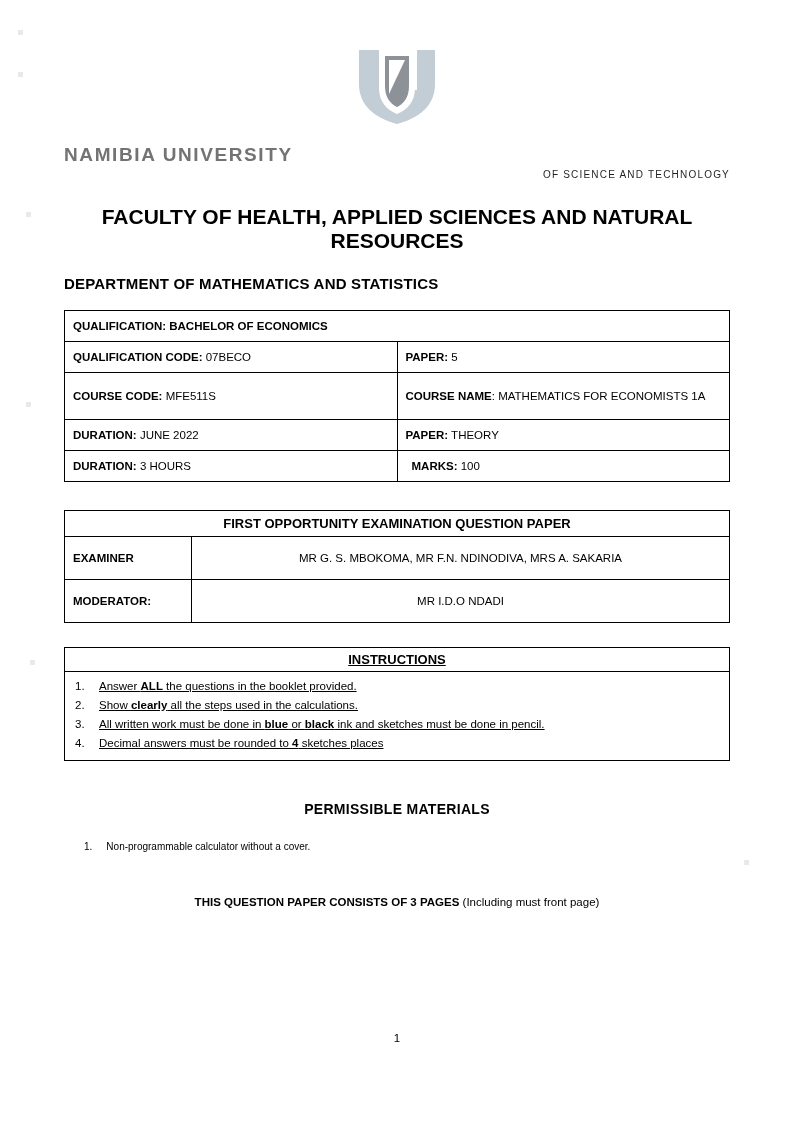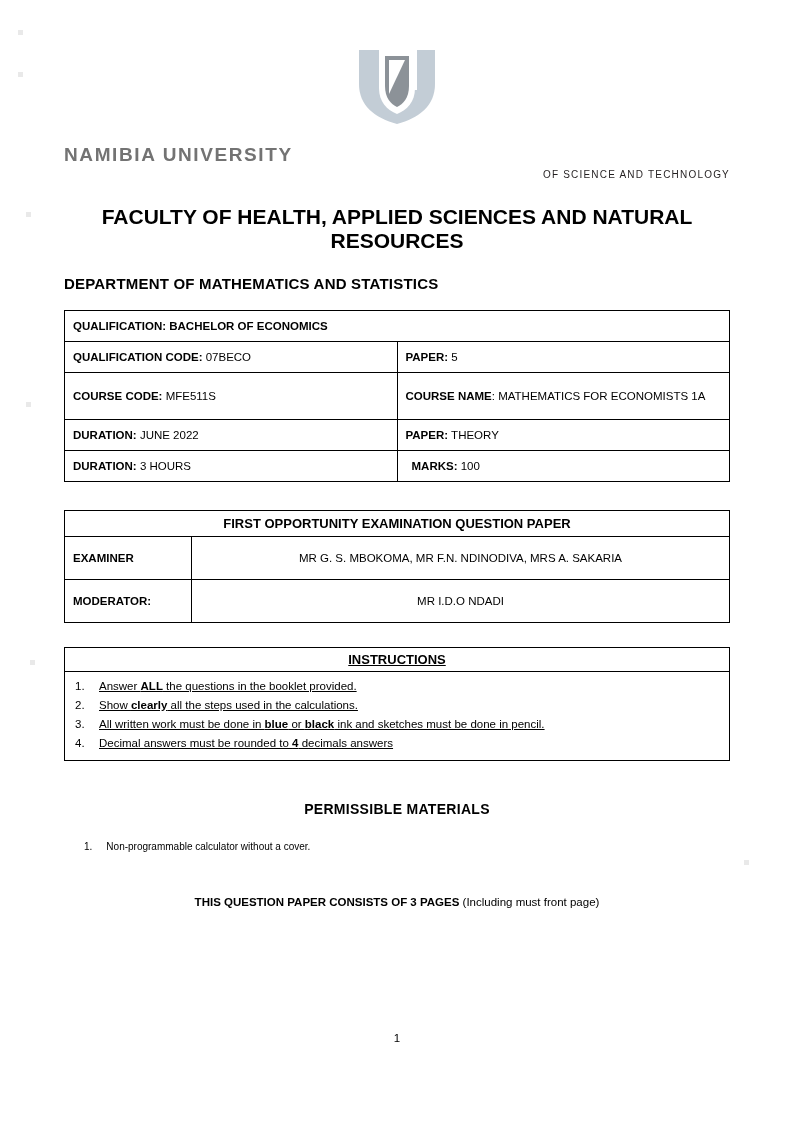--- a/index.html
+++ b/index.html
@@ -279,21 +279,21 @@
             <li>
               <span class="num">1.</span><span>Answer </span><b>ALL</b><span> the questions in the booklet provided.</span>
             </li>
             <li>
               <span class="num">2.</span><span>Show </span><b>clearly</b><span> all the steps used in the calculations.</span>
             </li>
             <li>
               <span class="num">3.</span><span>All written work must be done in </span><b>blue</b><span> or </span><b>black</b><span> ink and sketches must be done in pencil.</span>
             </li>
             <li>
-              <span class="num">4.</span><span>Decimal answers must be rounded to </span><b>4</b><span> decimals answers</span>
+              <span class="num">4.</span><span>Decimal answers must be rounded to </span><b>4</b><span> sketches places</span>
             </li>
           </ul>
         </td>
       </tr>
     </tbody>
   </table>
 
   <div class="permissible-title">PERMISSIBLE MATERIALS</div>
   <div class="permissible-item">
     <span class="num">1.</span><span>Non-programmable calculator without a cover.</span>

